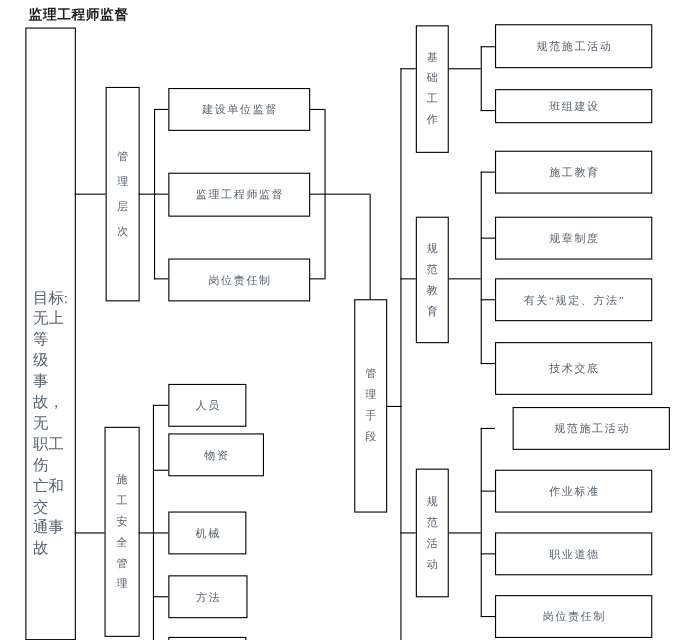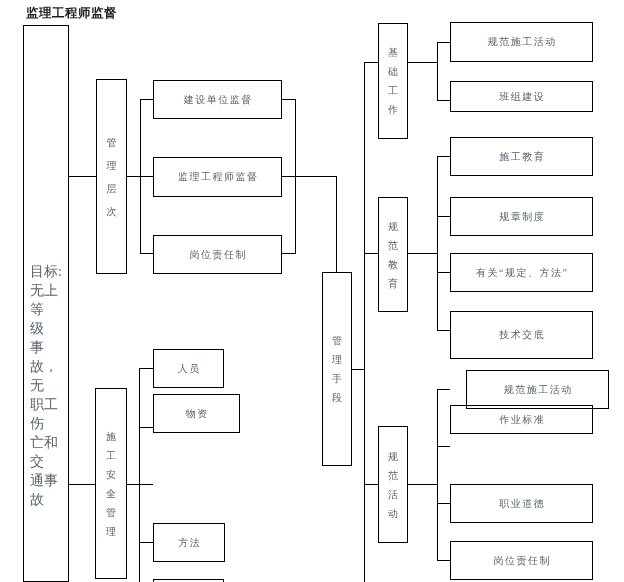--- a/index.html
+++ b/index.html
@@ -58,20 +58,21 @@
   <div class="box" style="left:153px;top:235px;width:129px;height:39px">岗位责任制</div>
 
   <div class="box vbox" style="left:95px;top:388px;width:32px;height:191px">施
 工
 安
 全
 管
 理</div>
   <div class="box" style="left:153px;top:349px;width:71px;height:39px">人员</div>
   <div class="box" style="left:153px;top:394px;width:87px;height:39px">物资</div>
+  <div class="box" style="left:153px;top:465px;width:71px;height:39px">机械</div>
   <div class="box" style="left:153px;top:523px;width:72px;height:39px">方法</div>
   <div class="box" style="left:153px;top:579px;width:71px;height:12px"></div>
 
   <div class="box vbox" style="left:322px;top:272px;width:30px;height:194px">管
 理
 手
 段</div>
 
   <div class="box vbox" style="left:378px;top:23px;width:30px;height:116px">基
 础
@@ -86,21 +87,21 @@
 活
 动</div>
 
   <div class="box" style="left:450px;top:22px;width:143px;height:40px">规范施工活动</div>
   <div class="box" style="left:450px;top:81px;width:143px;height:31px">班组建设</div>
   <div class="box" style="left:450px;top:137px;width:143px;height:39px">施工教育</div>
   <div class="box" style="left:450px;top:197px;width:143px;height:39px">规章制度</div>
   <div class="box" style="left:450px;top:253px;width:143px;height:39px">有关“规定、方法”</div>
   <div class="box" style="left:450px;top:311px;width:143px;height:48px">技术交底</div>
   <div class="box" style="left:466px;top:370px;width:143px;height:39px">规范施工活动</div>
-  <div class="box" style="left:450px;top:405px;width:143px;height:29px">作业标准</div>
+  <div class="box" style="left:450px;top:427px;width:143px;height:39px">作业标准</div>
   <div class="box" style="left:450px;top:484px;width:143px;height:39px">职业道德</div>
   <div class="box" style="left:450px;top:541px;width:143px;height:39px">岗位责任制</div>
 
   <div class="hl" style="left:68px;top:176px;width:28px"></div>
   <div class="hl" style="left:68px;top:484px;width:27px"></div>
 
   <div class="hl" style="left:126px;top:176px;width:14px"></div>
   <div class="vl" style="left:140px;top:99px;height:155px"></div>
   <div class="hl" style="left:140px;top:99px;width:13px"></div>
   <div class="hl" style="left:140px;top:176px;width:13px"></div>

